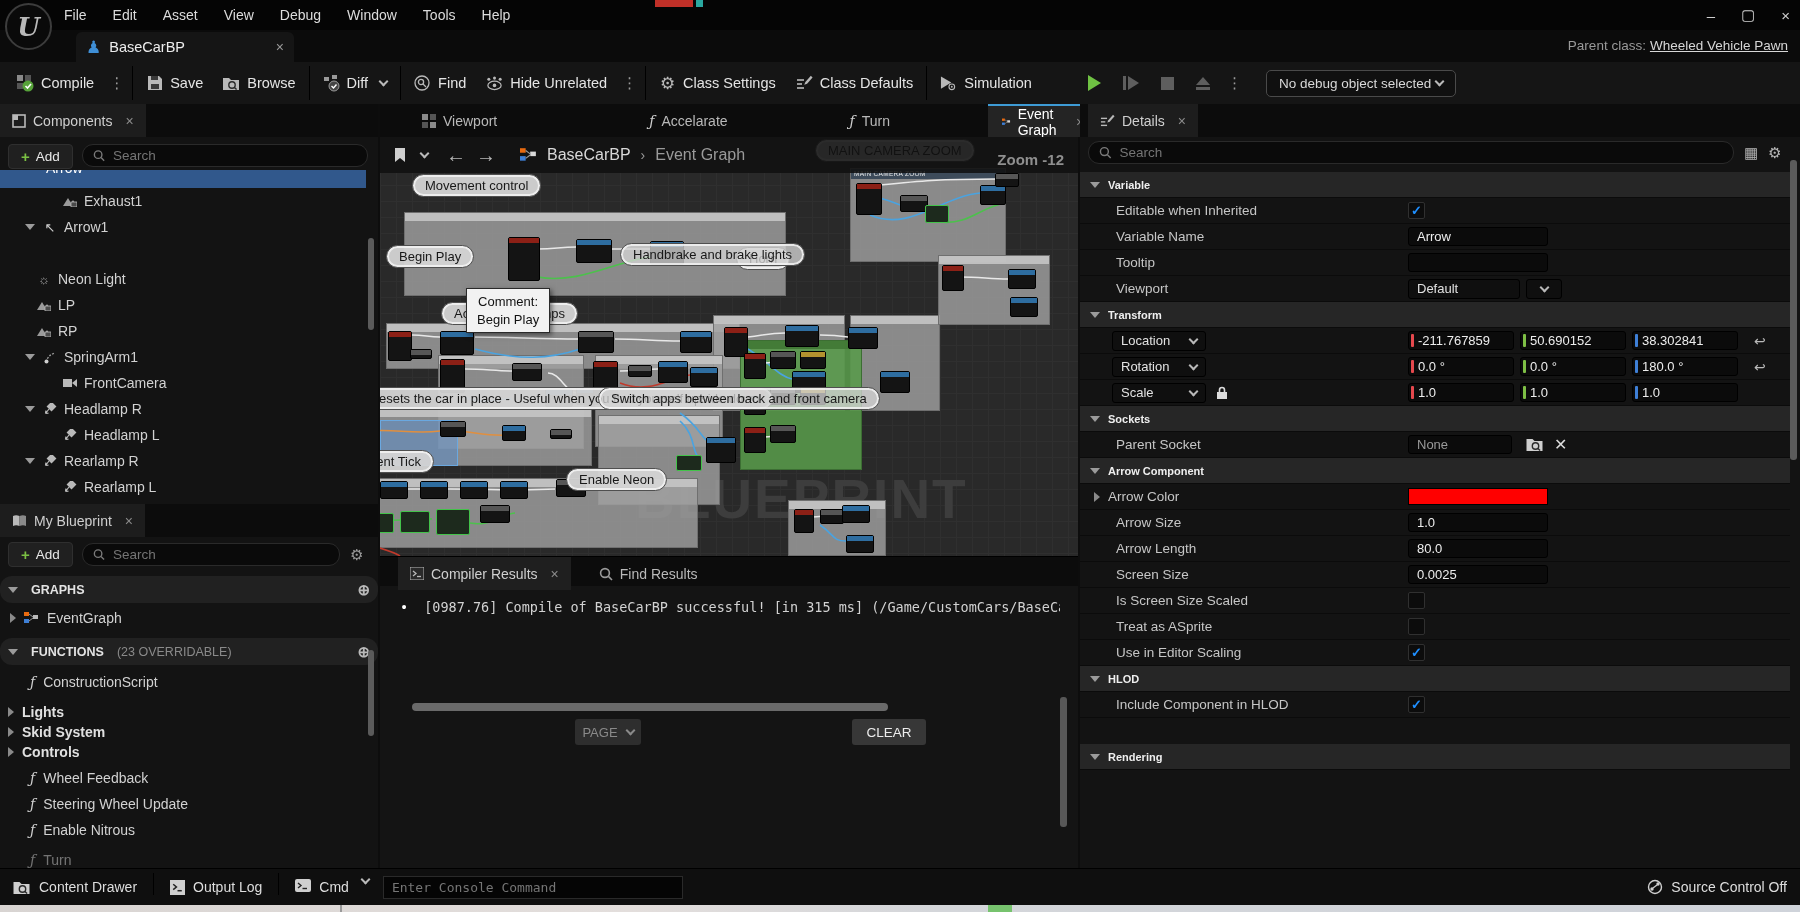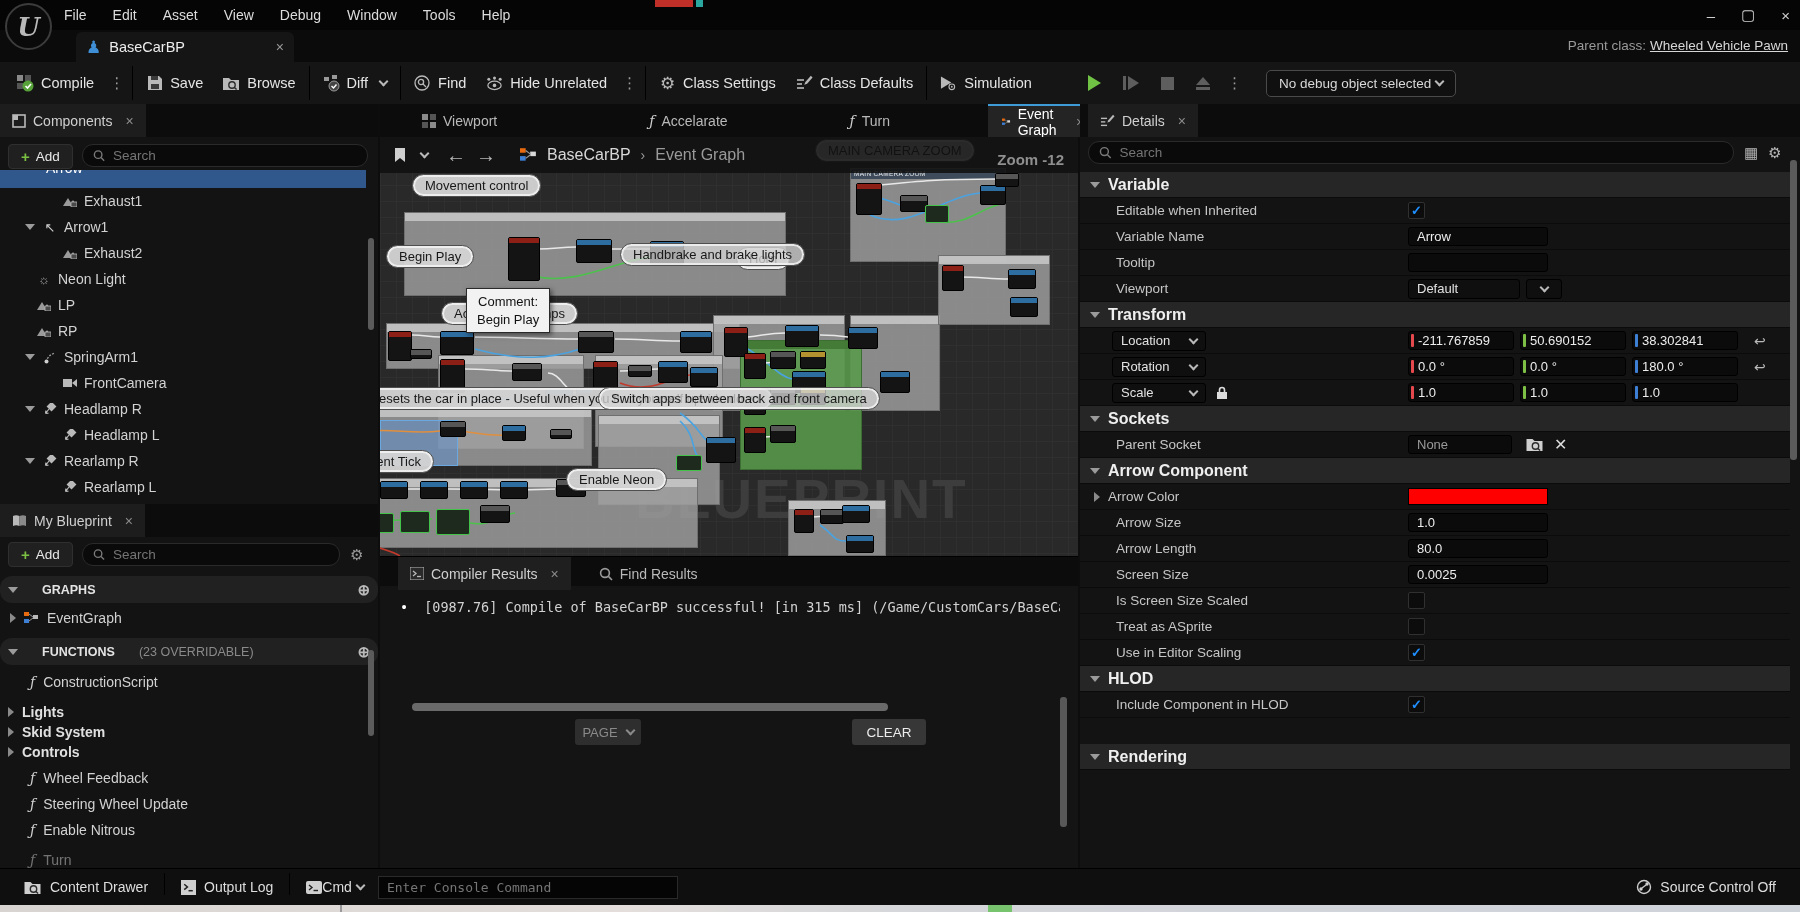--- a/index.html
+++ b/index.html
@@ -67,21 +67,21 @@
   .addbtn .plus { color:#7bc043; font-weight:bold; font-size:15px; }
 
   
   .trow { position:absolute; left:0; width:366px; height:26px; display:flex; align-items:center; gap:6px; color:#d2d2d2; font-size:14px; }
   .trow .exp { width:12px; display:inline-flex; justify-content:center; }
   .cicon { width:16px; display:inline-flex; justify-content:center; color:#9a9a9a; font-size:13px; }
   .selrow { position:absolute; left:0; width:366px; background:#31588c; overflow:hidden; }
   .scrollthumb { position:absolute; width:6px; border-radius:3px; background:#5b5b5b; }
 
   
-  .secheader { position:absolute; left:0; width:378px; height:27px; background:#212121; display:flex; align-items:center; padding:0 8px; gap:24px; color:#e3e3e3; font-weight:bold; font-size:12.5px;border-radius:12px; }
+  .secheader { position:absolute; left:0; width:378px; height:27px; background:#212121; display:flex; align-items:center; padding:0 8px; gap:13px; color:#e3e3e3; font-weight:bold; font-size:12.5px;border-radius:12px; }
   .secheader .cnt { color:#8a8a8a; font-weight:normal; }
   .secheader .plus-circ { margin-left:auto; color:#b9b9b9; font-size:15px; }
   .bprow { position:absolute; display:flex; align-items:center; gap:8px; color:#d2d2d2; font-size:14px; }
   .bprow.bold { font-weight:bold; color:#e0e0e0; }
 
   
   #graph { left:0; top:33px; width:698px; height:419px; overflow:hidden;
     background-color:#292929;
     background-image:
       linear-gradient(#2f2f2f 1px, transparent 1px),
@@ -125,33 +125,33 @@
   #vscroll-comp { position:absolute; left:680px; top:140px; width:7px; height:130px; border-radius:3px; background:#585858; }
   #pagebtn { position:absolute; left:195px; top:162px; width:66px; height:26px; background:#2e2e2e; border-radius:3px; color:#8a8a8a; font-size:13px; display:flex; align-items:center; justify-content:center; gap:4px; }
   #pagebtn .chev { border-color:#8a8a8a; }
   #clearbtn { position:absolute; left:472px; top:162px; width:74px; height:26px; background:#373737; border-radius:3px; color:#ececec; font-size:13.5px; display:flex; align-items:center; justify-content:center; }
 
   
   #details-search { position:absolute; left:8px; top:37px; width:646px; }
   .dico { position:absolute; top:40px; color:#b5b5b5; font-size:15px; }
   .drow { position:absolute; left:0; width:710px; height:26px; border-bottom:1px solid #0b0b0b; display:flex; align-items:center; color:#c6c6c6; font-size:13.5px; }
   .drow .lab { margin-left:36px; }
-  .dhead { position:absolute; left:0; width:710px; height:26px; background:#262626; border-bottom:1px solid #0b0b0b; display:flex; align-items:center; gap:8px; padding-left:10px; color:#efefef; font-weight:bold; font-size:16px; }
+  .dhead { position:absolute; left:0; width:710px; height:26px; background:#262626; border-bottom:1px solid #0b0b0b; display:flex; align-items:center; gap:8px; padding-left:10px; color:#efefef; font-weight:bold; font-size:11px; }
   .dinput { position:absolute; left:328px; height:19px; background:#0b0b0b; border:1px solid #000; border-radius:3px; color:#ededed; font-size:13px; display:flex; align-items:center; padding:0 8px; }
   .axis { position:absolute; height:19px; background:#0b0b0b; border:1px solid #000; border-radius:3px; color:#ededed; font-size:13px; display:flex; align-items:center; padding:0 6px 0 9px; }
   .axis::before { content:""; position:absolute; left:2px; top:2px; bottom:2px; width:3px; border-radius:1px; }
   .axis.x::before { background:#e5484d; } .axis.y::before { background:#7ebf45; } .axis.z::before { background:#3e7fd6; }
   .ddrop { position:absolute; background:#0f0f0f; border:1px solid #000; border-radius:3px; color:#e2e2e2; font-size:13px; display:flex; align-items:center; justify-content:space-between; padding:0 8px; height:20px; }
   .checkbox { position:absolute; left:328px; width:17px; height:17px; background:#0c0c0c; border:1px solid #303030; border-radius:2px; display:flex; align-items:center; justify-content:center; }
   .checkbox.checked::after { content:"✓"; color:#1f8fff; font-size:13px; font-weight:bold; }
   .revert { position:absolute; left:674px; color:#b9b9b9; font-size:14px; }
   #details-scroll { position:absolute; left:710px; top:56px; width:7px; height:300px; border-radius:3px; background:#5b5b5b; }
 
   
-  #statusbar { left:0; top:868px; width:1800px; height:37px; background:#0f0f0f; border-top:1px solid #000; display:flex; align-items:center; padding:0 24px; gap:14px; color:#dedede; font-size:14px; }
+  #statusbar { left:0; top:868px; width:1800px; height:37px; background:#0f0f0f; border-top:1px solid #000; display:flex; align-items:center; padding:0 13px; gap:14px; color:#dedede; font-size:14px; }
   #console-input { width:300px; height:23px; background:#050505; border:1px solid #2a2a2a; color:#8a8a8a; font-family:"DejaVu Sans Mono", monospace; font-size:13px; padding:0 8px; }
   #src-control { margin-left:auto; display:flex; gap:8px; align-items:center; }
   #taskbar-sliver { left:0; top:905px; width:1800px; height:7px; background:linear-gradient(90deg,#d8d4d2 0%,#e3dedc 35%,#d4d6da 52%,#cfd3da 100%); }
   #taskbar-sliver .g { position:absolute; left:988px; top:0; width:24px; height:7px; background:#77c36e; }
   #taskbar-sliver .d { position:absolute; left:340px; top:0; width:2px; height:7px; background:#9a9a9a; }
 </style>
 </head>
 <body>
 
 <div id="root">
@@ -348,30 +348,20 @@
         </span>
         <span>Exhaust1</span>
       </div>
     <div class="trow" style="top:110px;">
         <span style="width:18px"></span>
         <span class="exp">
           <span class="tri-d"></span>
         </span>
         <span class="cicon" style="color:#cfcfcf;">↖</span>
         <span>Arrow1</span>
-      </div>
-    <div class="trow" style="top:136px;">
-        <span style="width:56px"></span>
-        <span class="cicon">
-          <svg width="14" height="12" viewBox="0 0 14 12">
-            <path d="M0 11 L5 3 L8 8 L10 5 L14 11 z" fill="#9a9a9a"></path>
-            <rect x="8" y="7" width="6" height="5" fill="#4a4a4a" stroke="#bbb" stroke-width=".8"></rect>
-          </svg>
-        </span>
-        <span>Exhaust2</span>
       </div>
     <div class="trow" style="top:162px;">
         <span style="width:30px"></span>
         <span class="cicon">☼</span>
         <span>Neon Light</span>
       </div>
     <div class="trow" style="top:188px;">
         <span style="width:30px"></span>
         <span class="cicon">
           <svg width="14" height="12" viewBox="0 0 14 12">
@@ -929,21 +919,21 @@
     <div class="vsep" style="height:22px;"></div>
     <div style="display:flex; gap:8px; align-items:center;">
       <svg width="15" height="15" viewBox="0 0 14 14">
           <rect x="0" y="0" width="14" height="14" fill="#cfcfcf"></rect>
           <path d="M3 4 l3 2.5 L3 9" stroke="#222" fill="none" stroke-width="1.4"></path>
           <line x1="7" y1="10" x2="11" y2="10" stroke="#222" stroke-width="1.4"></line>
         </svg>
       <span>Output Log</span>
     </div>
     <div class="vsep" style="height:22px;"></div>
-    <div style="display:flex; gap:0; align-items:center;">
+    <div style="display:flex; gap:8px; ">
       <svg width="16" height="13" viewBox="0 0 16 13">
           <rect x="0" y="0" width="16" height="13" rx="2" fill="#cfcfcf"></rect>
           <path d="M3 4 l3 2.5 L3 9" stroke="#222" fill="none" stroke-width="1.4"></path>
           <line x1="7.5" y1="9.5" x2="12" y2="9.5" stroke="#222" stroke-width="1.4"></line>
         </svg>
       <span>Cmd</span>
       <span class="chev"></span>
     </div>
     <input id="console-input" placeholder="Enter Console Command" style="">
     <div id="src-control">

